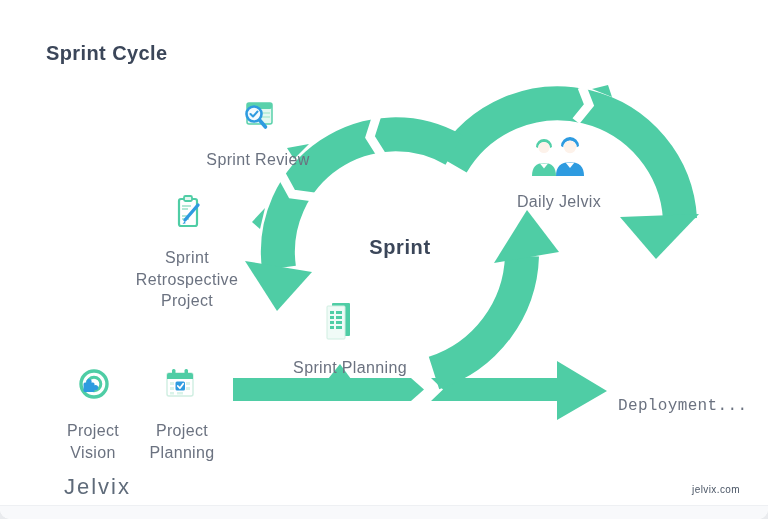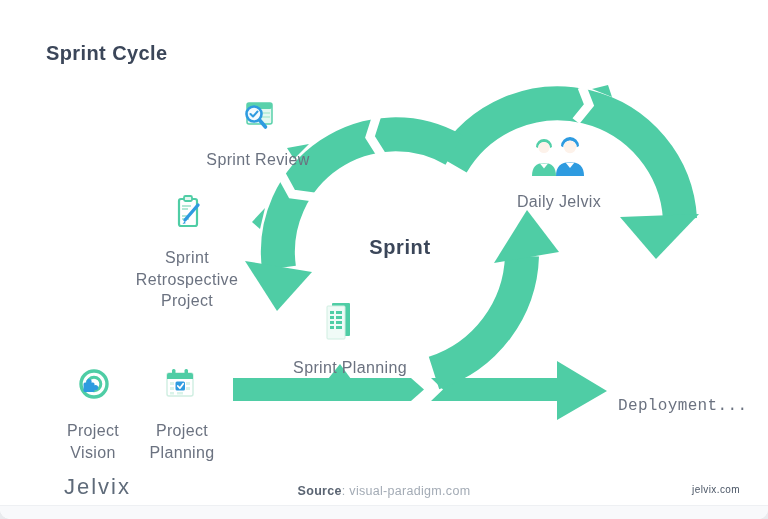--- a/index.html
+++ b/index.html
@@ -171,19 +171,16 @@
       </g>
       <rect x="11.5" y="15.5" width="9.5" height="9" rx="1.5" fill="#2e9be0"></rect>
       <polyline points="13.8,20 15.9,22.2 19.2,17.8" fill="none" stroke="#ffffff" stroke-width="1.8" stroke-linecap="round" stroke-linejoin="round"></polyline>
     </svg>
     <div class="label" style="left:122px;top:408px;width:120px">Project Planning</div>
   </div>
 
   <div class="label left" style="left:618px;top:384px;width:120px">Deployment...</div>
 
   <div class="footer-logo">Jelvix</div>
-  <div class="footer-source">
-    <span class="src-label">Source</span><span>: visual-paradigm.com</span>
-  </div>
   <div class="footer-site">jelvix.com</div>
 
   <div class="bottom-strip"></div>
 </div>
 
 </body></html>

